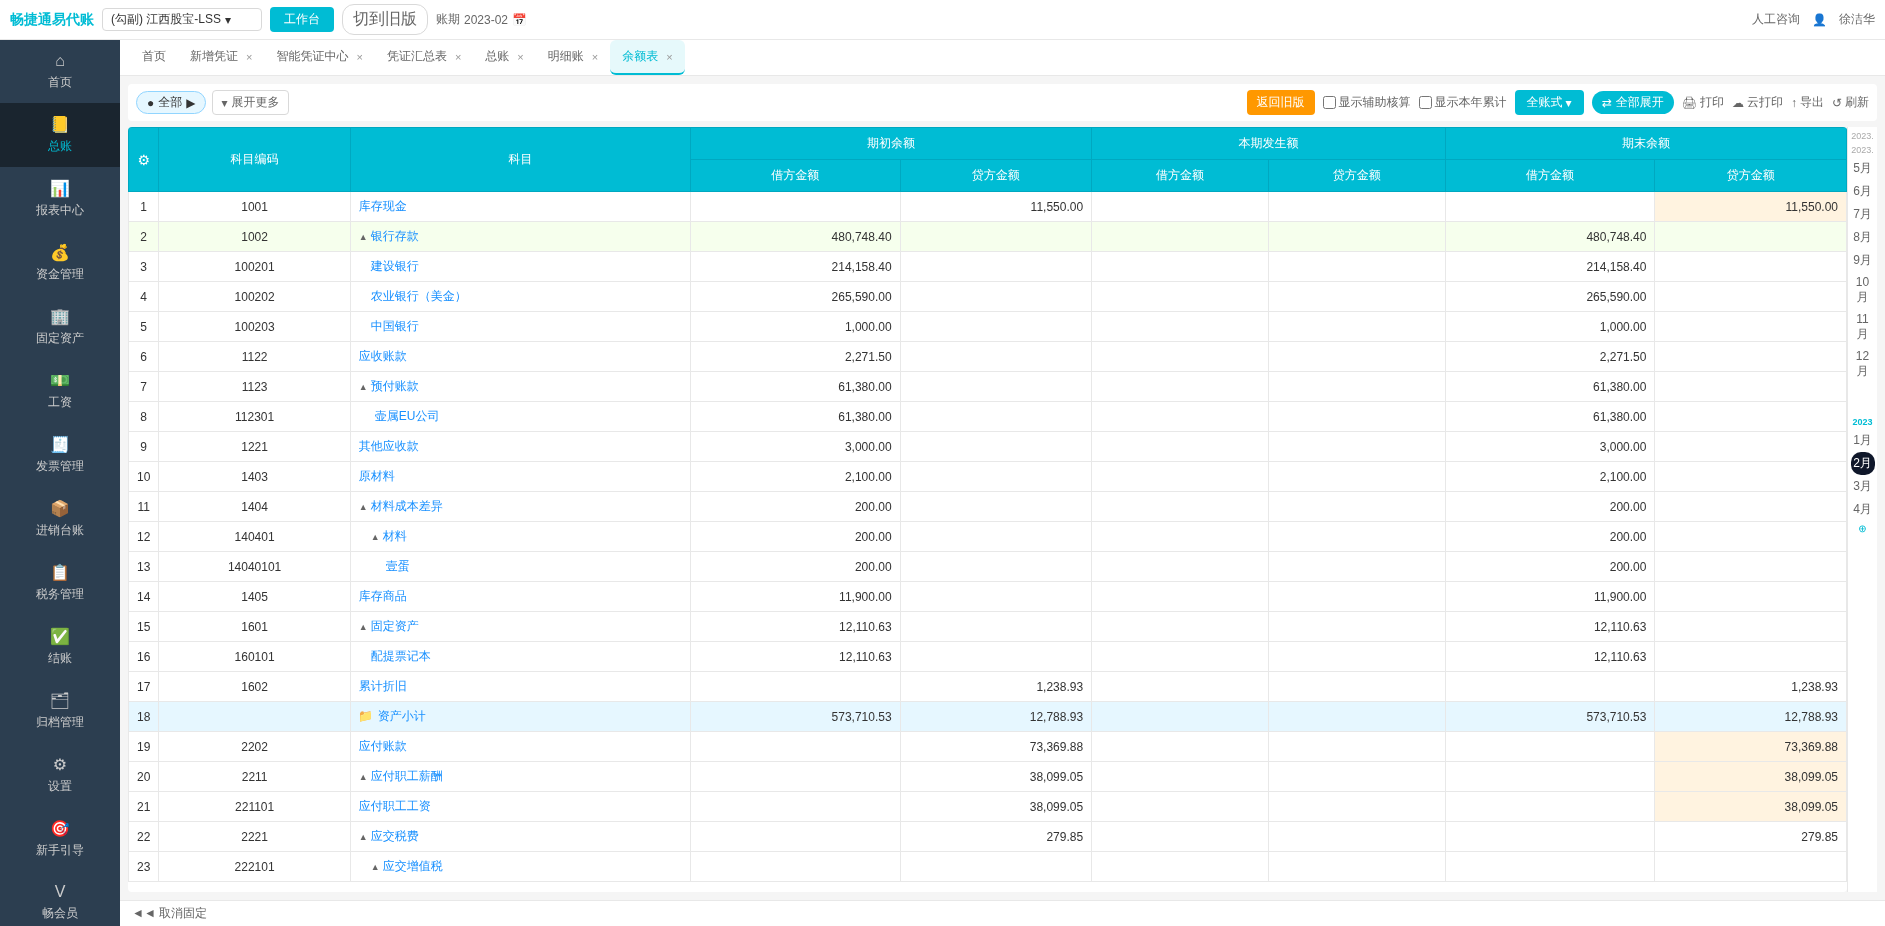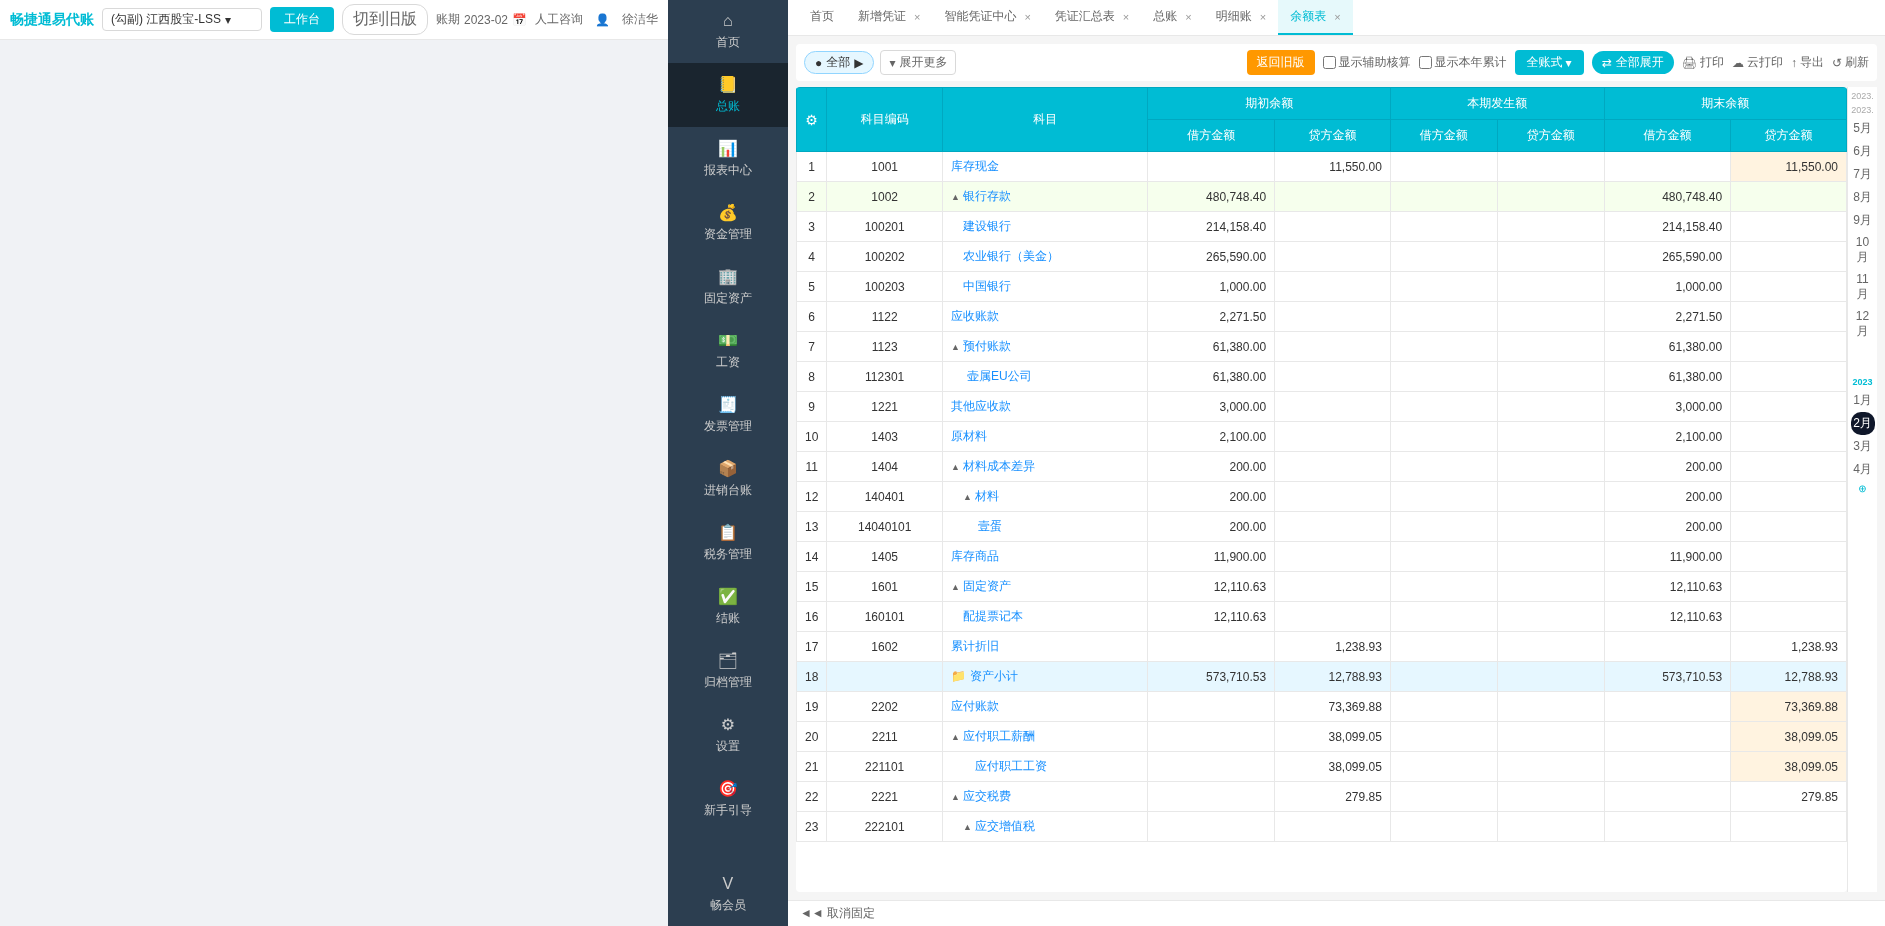--- a/index.html
+++ b/index.html
@@ -1,19 +1,19 @@
 <!DOCTYPE html>
 <html><head>
   <meta charset="utf-8">
   <style>
     * { box-sizing: border-box; margin: 0; padding: 0; font-family: 'Microsoft YaHei', Arial, sans-serif; font-size: 12px; }
     body { background: #f0f2f5; overflow: hidden; }
 
     
-    .app-wrapper { display: flex; flex-direction: row; height: 926px; width: 1885px; }
+    .app-wrapper { display: flex; flex-direction: column; height: 926px; width: 1885px; }
 
     
     .top-bar { background: #fff; height: 40px; display: flex; align-items: center; padding: 0 10px; border-bottom: 1px solid #e8e8e8; gap: 8px; }
     .app-logo { color: #00bcd4; font-size: 14px; font-weight: bold; white-space: nowrap; }
     .company-select { display: flex; align-items: center; gap: 4px; border: 1px solid #d9d9d9; border-radius: 4px; padding: 2px 8px; cursor: pointer; font-size: 12px; color: #333; min-width: 160px; }
     .workbench-btn { background: #00bcd4; color: #fff; border: none; border-radius: 4px; padding: 4px 14px; cursor: pointer; font-size: 12px; }
     .switch-btn { background: #fff; color: #666; border: 1px solid #d9d9d9; border-radius: 12px; padding: 4px 10px; cursor: pointer; font-size: 16px; }
     .period-info { color: #666; font-size: 12px; display: flex; align-items: center; gap: 4px; }
     .top-bar-right { margin-left: auto; display: flex; align-items: center; gap: 12px; color: #666; }
 
@@ -26,21 +26,21 @@
     .sidebar-item:hover, .sidebar-item.active { background: #1a252f; color: #00bcd4; }
     .sidebar-item .icon { font-size: 16px; }
     .sidebar-bottom { margin-top: auto; }
 
     
     .content-area { flex: 1; display: flex; flex-direction: column; overflow: hidden; background: #f5f5f5; }
 
     
     .tabs-bar { background: #fff; display: flex; align-items: center; padding: 0 10px; border-bottom: 1px solid #e8e8e8; min-height: 36px; }
     .tab { display: flex; align-items: center; gap: 4px; padding: 8px 12px; cursor: pointer; color: #666; border-bottom: 2px solid transparent; font-size: 12px; white-space: nowrap; }
-    .tab.active { color: #00bcd4; border-bottom: 2px solid #00bcd4; background: #e6f9fb; }
+    .tab.active { color: #00bcd4; border-bottom: 2px solid #00bcd4; background: #e6f9fb; border-radius: 6px; }
     .tab-close { margin-left: 4px; color: #999; cursor: pointer; font-size: 11px; }
 
     
     .page-content { flex: 1; display: flex; flex-direction: column; overflow: hidden; padding: 8px; }
 
     
     .toolbar { display: flex; align-items: center; gap: 8px; padding: 6px 8px; background: #fff; border-radius: 4px; margin-bottom: 6px; flex-wrap: wrap; }
     .filter-section { display: flex; align-items: center; gap: 6px; }
     .filter-tag { display: flex; align-items: center; gap: 4px; background: #e6f7ff; border: 1px solid #91d5ff; border-radius: 12px; padding: 2px 10px; font-size: 12px; color: #333; }
     .expand-btn { display: flex; align-items: center; gap: 4px; color: #666; cursor: pointer; font-size: 12px; padding: 3px 8px; border: 1px solid #d9d9d9; border-radius: 4px; }
@@ -483,21 +483,21 @@
                     <td class="num-cell"></td>
                     <td class="num-cell">38,099.05</td>
                     <td class="num-cell"></td>
                     <td class="num-cell"></td>
                     <td class="num-cell"></td>
                     <td class="num-cell" style="background: rgb(255, 243, 224);">38,099.05</td>
                   </tr>
                   <tr>
                     <td>21</td>
                     <td>221101</td>
-                    <td class="name-cell" style="padding-left: 32px;"><a href="#">应付职工工资</a></td>
+                    <td class="name-cell" style="padding-left: 8px;"><a href="#">应付职工工资</a></td>
                     <td class="num-cell"></td>
                     <td class="num-cell">38,099.05</td>
                     <td class="num-cell"></td>
                     <td class="num-cell"></td>
                     <td class="num-cell"></td>
                     <td class="num-cell" style="background: rgb(255, 243, 224);">38,099.05</td>
                   </tr>
                   <tr>
                     <td>22</td>
                     <td>2221</td>

